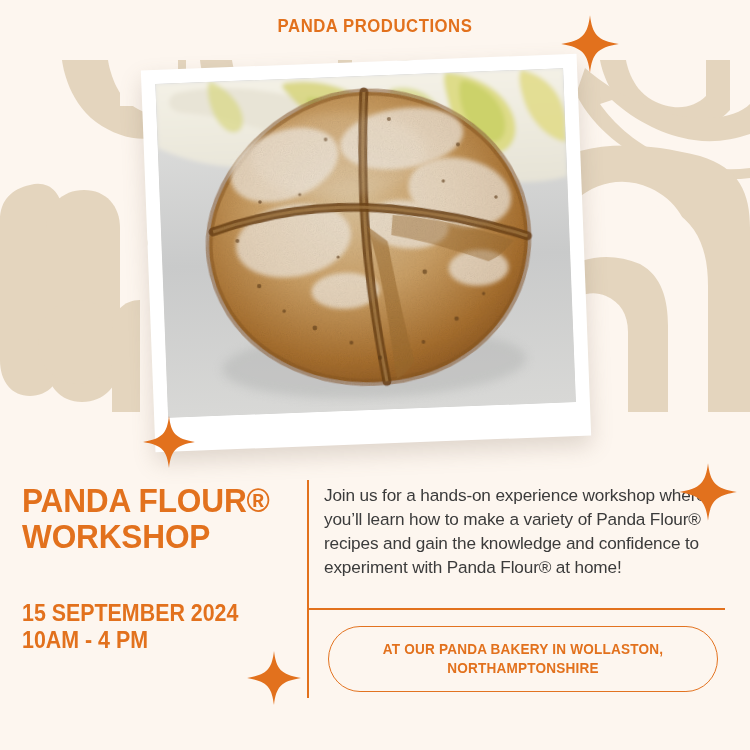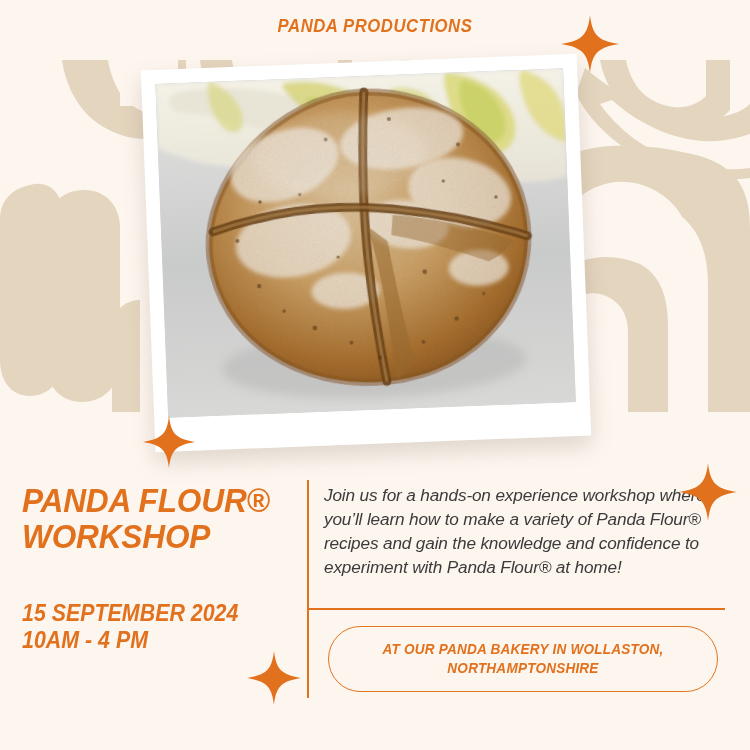--- a/index.html
+++ b/index.html
@@ -8,21 +8,20 @@
     width:750px;height:750px;
     background:#FDF6EF;
     font-family:"Liberation Sans", sans-serif;
     overflow:hidden;
   }
   #poster{
     position:relative;
     width:750px;height:750px;
     background:#FDF6EF;
     overflow:hidden;
-    font-style:italic;
   }
 
   
   .brand{
     position:absolute;
     top:15px;left:0;width:750px;
     text-align:center;
     font-size:19px;
     font-weight:bold;
     letter-spacing:0.6px;

